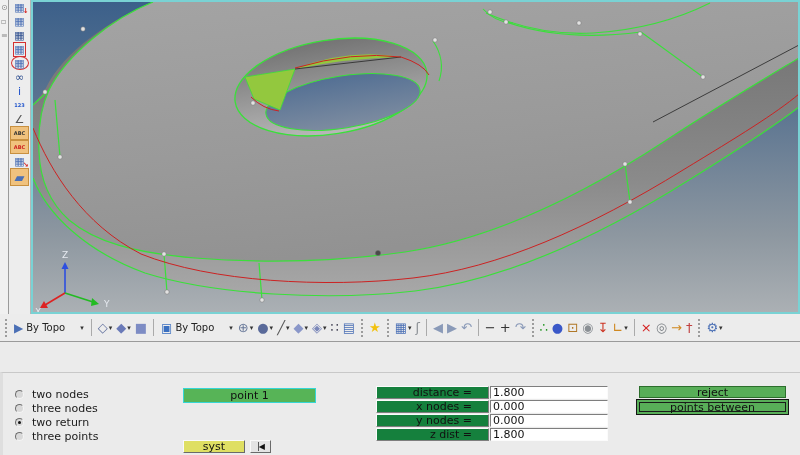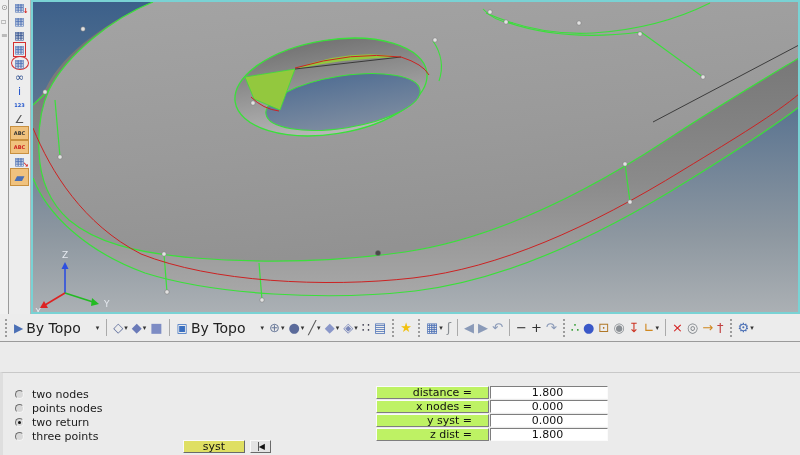--- a/index.html
+++ b/index.html
@@ -40,21 +40,21 @@
   
   .bottom-toolbar{
     height:28px;background:#ececec;border-bottom:1px solid #9a9a9a;
     display:flex;align-items:center;padding:0 2px;gap:2px;overflow:hidden;
   }
   .bt-icon{display:flex;align-items:center;height:24px;padding:0 1px;cursor:default;}
   .bt-icon .g{font-size:13px;line-height:24px;}
   .bt-icon .caret,.bt-group .caret{font-size:7px;color:#333;margin-left:1px;}
   .bt-group{display:flex;align-items:center;height:24px;padding:0 2px;cursor:default;}
   .bt-group .g{font-size:12px;margin-right:3px;}
-  .bt-group .lbl{font-size:14px;color:#222;margin-right:14px;}
+  .bt-group .lbl{font-size:10px;color:#222;margin-right:14px;}
   .sep{width:1px;height:17px;background:#aaa;margin:0 3px;}
   .dsep{width:2px;height:18px;border-left:2px dotted #9c9c9c;margin:0 3px;}
   
   .panel{position:relative;height:113px;background:#ebebeb;border-top:1px solid #c8c8c8;border-left:3px solid #dedede;margin-top:30px;}
   .radio-row{position:absolute;display:flex;align-items:center;gap:8px;height:12px;cursor:default;}
   .radio-circle{
     width:9px;height:9px;border-radius:50%;background:#d9d9d9;
     border:1px solid;border-color:#6e6e6e #f5f5f5 #f5f5f5 #6e6e6e;position:relative;
   }
   .radio-circle.sel::after{
@@ -69,29 +69,29 @@
   .btn.point2{background:var(--point2_bg,#58b8ba);}
   .btn.syst{background:var(--syst_bg,#dfdf63);}
   .btn.first{background:#e4e4e4;font-size:8px;letter-spacing:-1px;}
   .btn.reject{background:var(--reject_bg,#58ae58);border:1px solid #2c6e2c;}
   .btn.pbtn{
     background:var(--reject_bg,#58ae58);border:1px solid #151515;
     box-shadow:inset 0 0 0 2px var(--reject_bg,#58ae58),inset 0 0 0 3px #1a1a1a;
   }
   .btn.return{background:var(--return_bg,#c56868);color:var(--return_text,#6b0f0f);font-weight:bold;border-radius:6px;}
   .flabel{
-    position:absolute;background:#bef264;border:1px solid;
+    position:absolute;background:#15803d;border:1px solid;
     border-color:#fbfbfb #7e7e7e #7e7e7e #fbfbfb;
     display:flex;align-items:center;justify-content:flex-end;
     padding-right:16px;font-size:11px;color:#111;cursor:default;
   }
   .finput{
     position:absolute;background:#fff;border:1px solid;
     border-color:#7e7e7e #fbfbfb #fbfbfb #7e7e7e;
-    font-size:11px;color:#111;text-align:center;padding:0 5px 0 2px;
+    font-size:11px;color:#111;text-align:left;padding:0 5px 0 2px;
     font-family:"DejaVu Sans",sans-serif;outline:none;
   }
 </style>
 </head>
 <body>
 
 <div class="app">
 
   <div class="top-row">
     <div class="edge-strip" id="edgeStrip">
@@ -368,44 +368,47 @@
     </div>
 
   <div class="panel">
     <div id="radioHost">
         <div class="radio-row" style="left: 12px; top: 15px;">
           <span class="radio-circle"></span>
           <span>two nodes</span>
         </div>
         <div class="radio-row" style="left: 12px; top: 29px;">
           <span class="radio-circle"></span>
-          <span>points nodes</span>
+          <span>three nodes</span>
         </div>
         <div class="radio-row" style="left: 12px; top: 43px;">
           <span class="radio-circle sel"></span>
           <span>two return</span>
         </div>
         <div class="radio-row" style="left: 12px; top: 57px;">
           <span class="radio-circle"></span>
           <span>three points</span>
         </div>
       </div>
 
+    <div class="btn point1" style="left:180px;top:15px;width:133px;height:15px;">point 1</div>
     <div class="btn syst" style="left:180px;top:67px;width:62px;height:13px;">syst</div>
     <div class="btn first" style="left:247px;top:67px;width:21px;height:13px;">|◀</div>
 
     <div id="fieldHost">
         <div class="flabel" style="left: 373px; top: 13px; width: 113px; height: 13px;">distance =</div>
         <input class="finput" value="1.800" style="left: 487px; top: 13px; width: 118px; height: 13px;">
         <div class="flabel" style="left: 373px; top: 27px; width: 113px; height: 13px;">x nodes =</div>
         <input class="finput" value="0.000" style="left: 487px; top: 27px; width: 118px; height: 13px;">
-        <div class="flabel" style="left: 373px; top: 41px; width: 113px; height: 13px;">y syst =</div>
+        <div class="flabel" style="left: 373px; top: 41px; width: 113px; height: 13px;">y nodes =</div>
         <input class="finput" value="0.000" style="left: 487px; top: 41px; width: 118px; height: 13px;">
         <div class="flabel" style="left: 373px; top: 55px; width: 113px; height: 13px; padding-left: 12px;">z dist =</div>
         <input class="finput" value="1.800" style="left: 487px; top: 55px; width: 118px; height: 13px;">
       </div>
 
+    <div class="btn reject" style="left:636px;top:13px;width:147px;height:12px;">reject</div>
+    <div class="btn pbtn" style="left:633px;top:26px;width:153px;height:16px;">points between</div>
 
     <input class="finput" style="left: 487px; top: 94px; width: 118px; height: 14px;" value="1">
 
     <div class="btn return" style="left:722px;top:94px;width:61px;height:13px;">return</div>
   </div>
 </div>
 
 </body></html>

